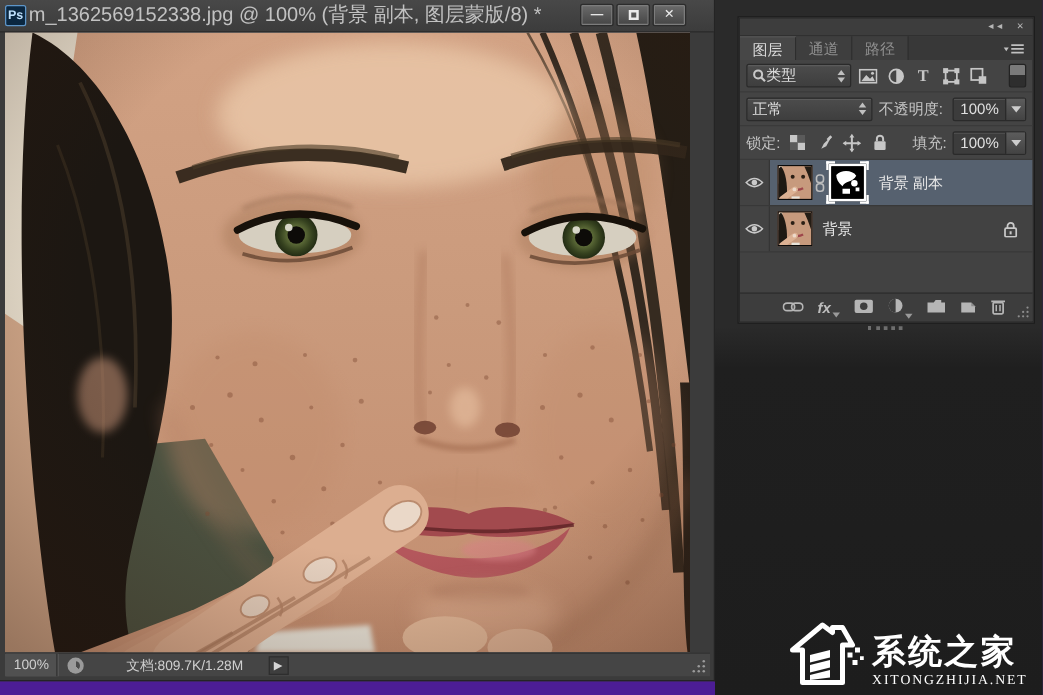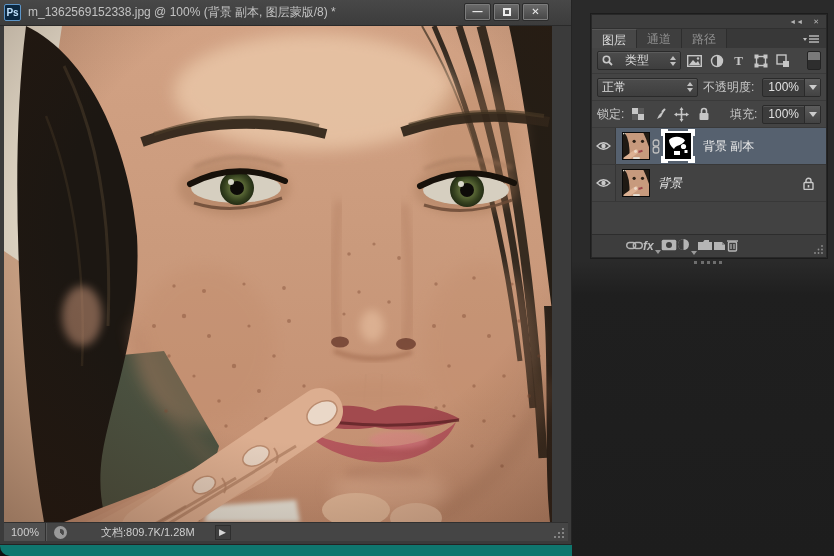--- a/index.html
+++ b/index.html
@@ -1,32 +1,32 @@
 <!DOCTYPE html>
 <html><head>
 <meta charset="utf-8">
 <style>
   * { margin:0; padding:0; box-sizing:border-box; }
   html,body { width:834px; height:556px; overflow:hidden; background:#101010;
     font-family:"Liberation Sans","DejaVu Sans",sans-serif; }
-  .app { position:relative; width:834px; height:556px; background:#0f766e;border-radius:10px; }
+  .app { position:relative; width:834px; height:556px; background:#4c1d95; }
 
   
   .right-bg { position:absolute; left:572px; top:0; width:262px; height:556px;
     background:linear-gradient(180deg,#2a2a2a 0%,#2a2a2a 47%,#1f1f1f 53%,#1d1d1d 100%); }
 
   
   .doc-window { position:absolute; left:0; top:0; width:572px; height:545px;
     background:#3b3b3b; border-right:1px solid #242424; border-bottom:1px solid #242424; }
   .titlebar { position:relative; height:26px; display:flex; align-items:center;
     background:linear-gradient(#484848,#3c3c3c); border-bottom:1px solid #2a2a2a; padding-left:4px; }
   .ps-icon { width:17px; height:17px; background:#0b2740; border:1px solid #5d95c8;
     color:#bfe0fb; font-size:10px; font-weight:bold; display:flex; align-items:center;
     justify-content:center; border-radius:2px; }
-  .title-text { margin-left:7px; font-size:12px; color:#c2c2c2; white-space:nowrap;
+  .title-text { margin-left:2px; font-size:16px; color:#c2c2c2; white-space:nowrap;
     overflow:hidden; max-width:420px; }
   .win-buttons { position:absolute; right:22px; top:3px; display:flex; gap:2px; }
   .win-btn { width:27px; height:18px; background:linear-gradient(#6b6b6b,#454545);
     border:1px solid #2c2c2c; box-shadow:inset 0 0 0 1px #7c7c7c; border-radius:2px;
     color:#ececec; font-size:10px; font-weight:bold; display:flex; align-items:center;
     justify-content:center; line-height:1; }
   .max-glyph { width:8px; height:8px; border:2px solid #ececec; display:block; }
 
   
   .canvas { position:absolute; left:4px; top:26px; width:548px; height:496px;
@@ -61,21 +61,21 @@
     color:#8f8f8f; background:#3e3e3e; border-right:1px solid #2d2d2d; }
   .tab.active { background:#474747; color:#dadada; border-top:1px solid #555; }
   .panel-menu { margin-left:auto; display:flex; align-items:center; padding-right:6px; }
   .row { display:flex; align-items:center; padding:0 5px; gap:5px;
     border-bottom:1px solid #3a3a3a; }
   .row.filter { height:26px; }
   .row.blend  { height:27px; }
   .row.lock   { height:27px; }
   .combo { height:19px; background:linear-gradient(#4c4c4c,#3e3e3e); border:1px solid #2a2a2a;
     box-shadow:inset 0 1px 0 #5b5b5b; border-radius:2px; display:flex; align-items:center;
-    padding:0 4px; gap:12px; color:#dedede; }
+    padding:0 4px; gap:0; color:#dedede; }
   .combo.type-combo { width:84px; }
   .combo.blend-combo { width:106px;text-align:center; }
   .updown { display:flex; flex-direction:column; gap:2px; margin-left:auto; }
   .updown i { width:0; height:0; border-left:3px solid transparent; border-right:3px solid transparent; display:block; }
   .updown i.up { border-bottom:4px solid #c0c0c0; }
   .updown i.dn { border-top:4px solid #c0c0c0; }
   .ficon { width:17px; height:17px; display:flex; align-items:center; justify-content:center; }
   .toggle-switch { margin-left:auto; width:14px; height:19px; border:1px solid #232323;
     background:linear-gradient(#7a7a7a 0 45%, #2e2e2e 45% 100%); border-radius:2px; }
   .plabel { color:#c6c6c6; white-space:nowrap; }
@@ -105,26 +105,26 @@
       linear-gradient(#fff,#fff) left 0 top 0/2px 7px no-repeat,
       linear-gradient(#fff,#fff) right 0 top 0/7px 2px no-repeat,
       linear-gradient(#fff,#fff) right 0 top 0/2px 7px no-repeat,
       linear-gradient(#fff,#fff) left 0 bottom 0/7px 2px no-repeat,
       linear-gradient(#fff,#fff) left 0 bottom 0/2px 7px no-repeat,
       linear-gradient(#fff,#fff) right 0 bottom 0/7px 2px no-repeat,
       linear-gradient(#fff,#fff) right 0 bottom 0/2px 7px no-repeat; }
   .mask-thumb { width:30px; height:30px; border:2px solid #ffffff; background:#000; }
   .mask-thumb svg { display:block; width:100%; height:100%; }
   .layer-name { margin-left:8px; color:#e8e8e8; font-size:12px; white-space:nowrap; }
-  .layer-name.italic { font-style:italic; }
+  .layer-name.italic { }
   .row-lock { margin-left:auto; margin-right:12px; display:flex; }
 
   
   .panel-footer { height:23px; background:#3d3d3d; border-top:1px solid #2d2d2d;
-    display:flex; align-items:center; gap:0; padding-left:34px; position:relative; }
+    display:flex; align-items:center; gap:11px; padding-left:34px; position:relative; }
   .fx-label { font-style:italic; font-size:12px; color:#bdbdbd; font-weight:bold; }
   .mini-dd { width:0; height:0; border-left:3px solid transparent; border-right:3px solid transparent;
     border-top:4px solid #9a9a9a; display:inline-block; margin-left:1px; transform:translateY(4px); }
   .footer-grip { position:absolute; right:2px; bottom:2px; }
   .panel-dots { position:absolute; left:694px; top:261px; width:28px; height:3px;
     border-top:3px dotted #6e6e6e; }
 
   
   .watermark { position:absolute; right:12px; bottom:6px; display:flex; align-items:flex-end;
     gap:6px; color:#ffffff; }
@@ -599,14 +599,32 @@
         <circle cx="2" cy="9" r="0.9"></circle>
             <circle cx="5.5" cy="9" r="0.9"></circle>
             <circle cx="9" cy="9" r="0.9"></circle>
           </g>
       </svg>
     </div>
   </div>
 
   <div class="panel-dots"></div>
 
+  <div class="watermark">
+    <svg width="62" height="56" viewBox="0 0 62 56">
+      <path d="M4,26 L28,6 L36,12 L36,8 L44,8 L52,22 L44,22 L44,52 L12,52 L12,26 Z" fill="none" stroke="#fff" stroke-width="4" stroke-linejoin="round"></path>
+      <path d="M18,30 L34,26 L34,32 L18,36 Z" fill="#fff"></path>
+      <path d="M18,38 L34,34 L34,40 L18,44 Z" fill="#fff"></path>
+      <path d="M18,46 L34,42 L34,48 L18,50 Z" fill="#fff"></path>
+      <g fill="#fff">
+          <rect x="48" y="28" width="4" height="4"></rect>
+          <rect x="54" y="24" width="4" height="4"></rect>
+      <rect x="52" y="34" width="4" height="4"></rect>
+          <rect x="58" y="31" width="3" height="3"></rect>
+        </g>
+    </svg>
+    <div class="wm-text">
+      <span class="wm-title">系统之家</span>
+      <span class="wm-domain">XITONGZHIJIA.NET</span>
+    </div>
+  </div>
 
 </div>
 
 </body></html>

